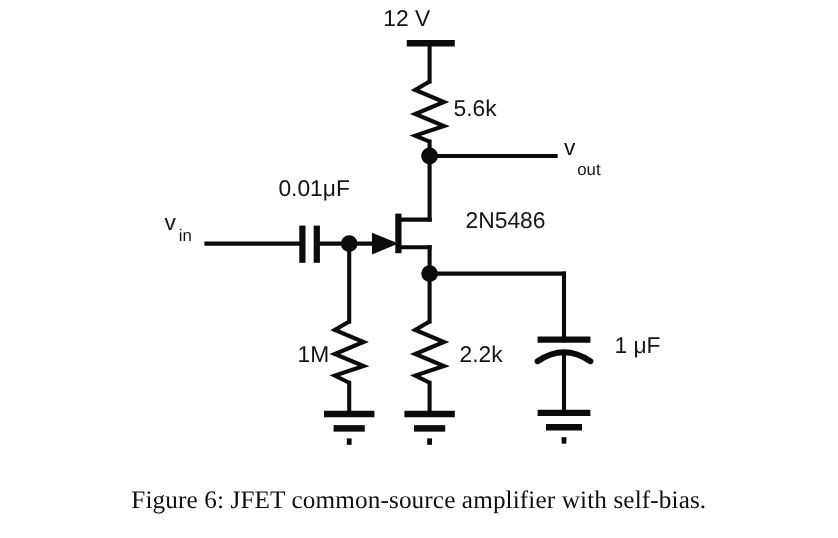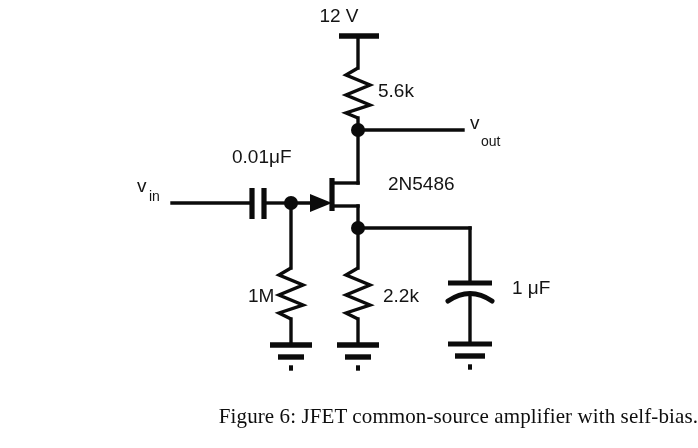--- a/index.html
+++ b/index.html
@@ -79,21 +79,21 @@
   .lbl-sub {
     font-family: "Liberation Sans", sans-serif;
     font-size: 14px;
     fill: #141414;
   }
   .caption {
     position: absolute;
     left: 0;
     top: 404px;
     width: 698px;
-    text-align: right;
+    text-align: center;
     font-family: "Liberation Serif", serif;
     font-size: 21px;
     color: #0e0e0e;
     letter-spacing: 0.1px;
     white-space: nowrap;
   }
 </style>
 </head>
 <body>
 

